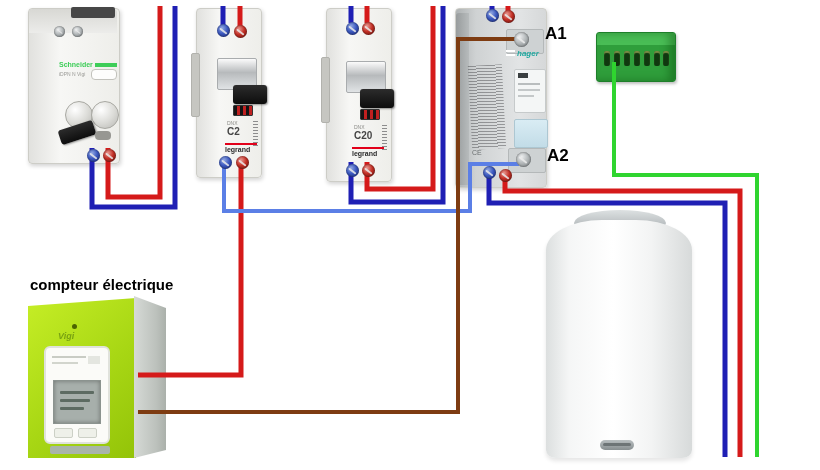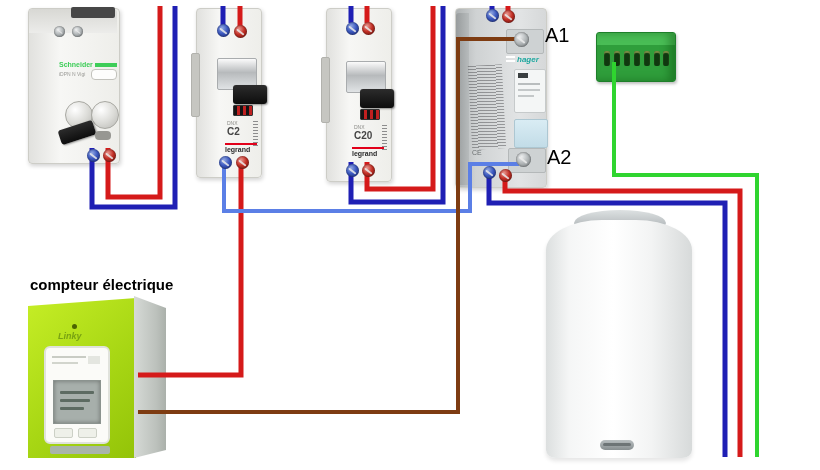--- a/index.html
+++ b/index.html
@@ -49,21 +49,21 @@
   .earth-block{position:absolute;background:linear-gradient(180deg,#49bd55 0 26%,#2f9e3b 26% 100%);
     border:1px solid #1e7f2a;border-radius:3px;box-shadow:inset -6px 0 8px rgba(0,60,0,.35),1px 2px 3px rgba(0,0,0,.25)}
   .earth-slot{position:absolute;width:6px;height:15px;background:#10380f;border-radius:2px;box-shadow:inset 0 2px 1px rgba(220,220,120,.5)}
   
   .heater-dome{position:absolute;background:linear-gradient(180deg,#dde1e2 0%,#a3a9ac 90%);border-radius:50%}
   .heater-body{position:absolute;background:linear-gradient(90deg,#dcdfdf 0%,#f5f6f6 16%,#ffffff 46%,#f3f4f4 72%,#d7dada 100%);
     border-radius:56px 56px 10px 10px / 30px 30px 8px 8px;box-shadow:0 3px 4px rgba(0,0,0,.10)}
   .heater-badge{position:absolute;background:linear-gradient(180deg,#b9bfc1,#878e90);border-radius:5px}
   .heater-badge::after{content:"";position:absolute;left:3px;top:3px;right:3px;height:3px;background:#6d7476;border-radius:2px}
   
-  .term-label{position:absolute;font-size:20px;font-weight:normal;color:#000}
+  .term-label{position:absolute;font-size:17px;font-weight:bold;color:#000}
   .caption{position:absolute;font-size:15px;font-weight:bold;color:#000}
 </style>
 </head>
 <body>
 
 <div class="module" style="left:28px;top:8px;width:90px;height:154px;">
   <div class="abs" style="left:0;top:0;width:88px;height:24px;background:linear-gradient(180deg,#d8d8d4,#ececea);border-radius:4px 4px 0 0;"></div>
   <div class="abs" style="left:42px;top:-2px;width:44px;height:11px;background:#474747;border-radius:2px;"></div>
   <div class="screw gray s11" style="left:25px;top:17px;"></div>
   <div class="screw gray s11" style="left:43px;top:17px;"></div>
@@ -113,21 +113,21 @@
 
 <div class="module" style="left:455px;top:8px;width:90px;height:178px;background:linear-gradient(90deg,#aeb2b3 0%,#cfd2d3 22%,#e2e4e5 70%,#d6d8d9 100%);">
   <div class="abs" style="left:0;top:4px;width:13px;height:172px;background:linear-gradient(90deg,#989c9d,#b7bbbc);border-radius:3px 0 0 3px;"></div>
   <div class="barcode-v" style="left:14px;top:56px;width:34px;height:84px;transform:rotate(-3deg);opacity:.8;"></div>
   <span class="lbl" style="left:16px;top:140px;font-size:7px;color:#6a6f70;">CE</span>
   <div class="ledge" style="left:50px;top:20px;width:36px;height:23px;"></div>
   <div class="ledge" style="left:52px;top:139px;width:36px;height:23px;"></div>
   <div class="screw blue s13" style="left:30px;top:0px;"></div>
   <div class="screw red s13" style="left:46px;top:1px;"></div>
   <div class="screw gray s15" style="left:58px;top:23px;"></div>
-  <div class="hager-band" style="left:50px;top:46px;">
+  <div class="hager-band" style="left:50px;top:40px;">
     <div class="hager-dashes"></div>
     <span style="font-size:8px;font-weight:bold;font-style:italic;color:#1fa8a0;">hager</span>
   </div>
   <div class="window-white" style="left:58px;top:60px;width:30px;height:42px;">
     <div class="abs" style="left:3px;top:3px;width:10px;height:5px;background:#3a3f41;"></div>
     <div class="abs" style="left:3px;top:13px;width:22px;height:2px;background:#b9bdbe;"></div>
     <div class="abs" style="left:3px;top:19px;width:22px;height:2px;background:#c4c8c9;"></div>
     <div class="abs" style="left:3px;top:25px;width:16px;height:2px;background:#c4c8c9;"></div>
   </div>
   <div class="sticker-blue" style="left:58px;top:110px;width:32px;height:27px;"></div>
@@ -153,21 +153,21 @@
   <div class="heater-dome" style="left:30px;top:2px;width:92px;height:26px;"></div>
   <div class="heater-body" style="left:2px;top:12px;width:146px;height:238px;"></div>
   <div class="heater-badge" style="left:56px;top:232px;width:34px;height:10px;"></div>
 </div>
 
 <div class="caption" style="left:30px;top:276px;text-align:center;">compteur électrique</div>
 <div class="abs" style="left:28px;top:296px;width:138px;height:164px;">
   <div class="meter-front" style="left:0;top:0;width:108px;height:162px;"></div>
   <div class="meter-side" style="left:106px;top:0;width:32px;height:162px;"></div>
   <div class="abs" style="left:44px;top:28px;width:5px;height:5px;border-radius:50%;background:#4c6400;"></div>
-  <span class="lbl" style="left:30px;top:36px;font-size:9px;font-style:italic;font-weight:bold;color:rgba(70,110,10,.55);">Linky</span>
+  <span class="lbl" style="left:30px;top:36px;font-size:9px;font-style:italic;font-weight:bold;color:rgba(70,110,10,.55);">Vigi</span>
   <div class="abs" style="left:16px;top:50px;width:62px;height:94px;background:#fbfbf8;border:2px solid #e0e2dc;border-radius:6px;">
     <div class="abs" style="left:6px;top:8px;width:34px;height:2px;background:#c9ccc4;"></div>
     <div class="abs" style="left:6px;top:14px;width:26px;height:2px;background:#d2d5cd;"></div>
     <div class="abs" style="left:42px;top:8px;width:12px;height:8px;background:#e4e6e0;"></div>
     <div class="lcd" style="left:7px;top:32px;width:46px;height:42px;">
       <div class="lcd-line" style="left:6px;top:10px;width:34px;"></div>
       <div class="lcd-line" style="left:6px;top:18px;width:30px;"></div>
       <div class="lcd-line" style="left:6px;top:26px;width:24px;"></div>
     </div>
     <div class="meter-btn" style="left:8px;top:80px;width:17px;height:8px;"></div>

